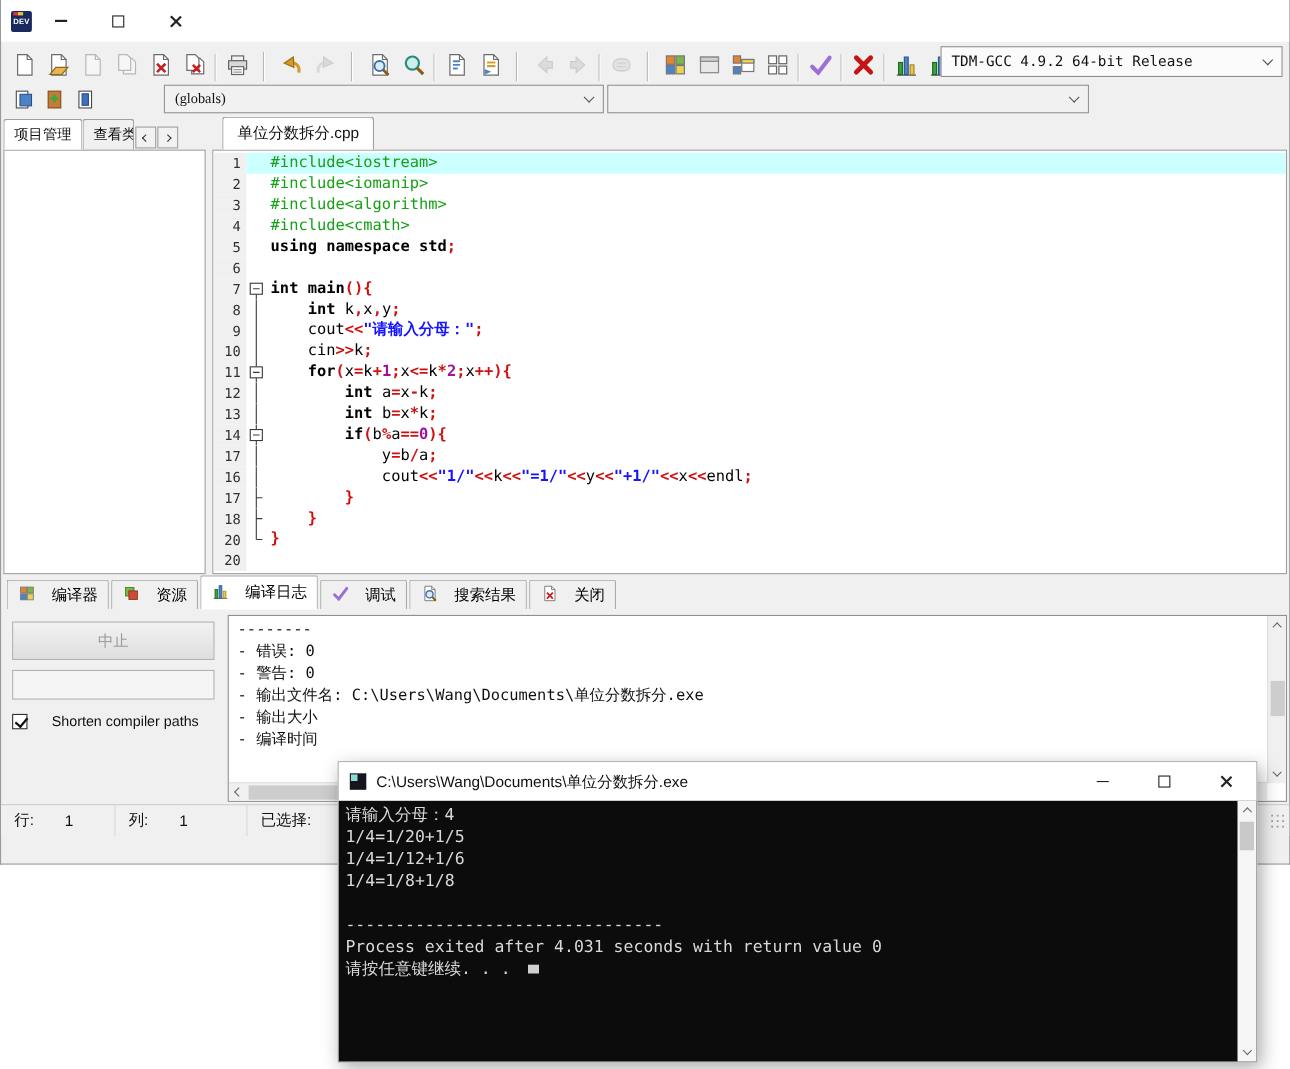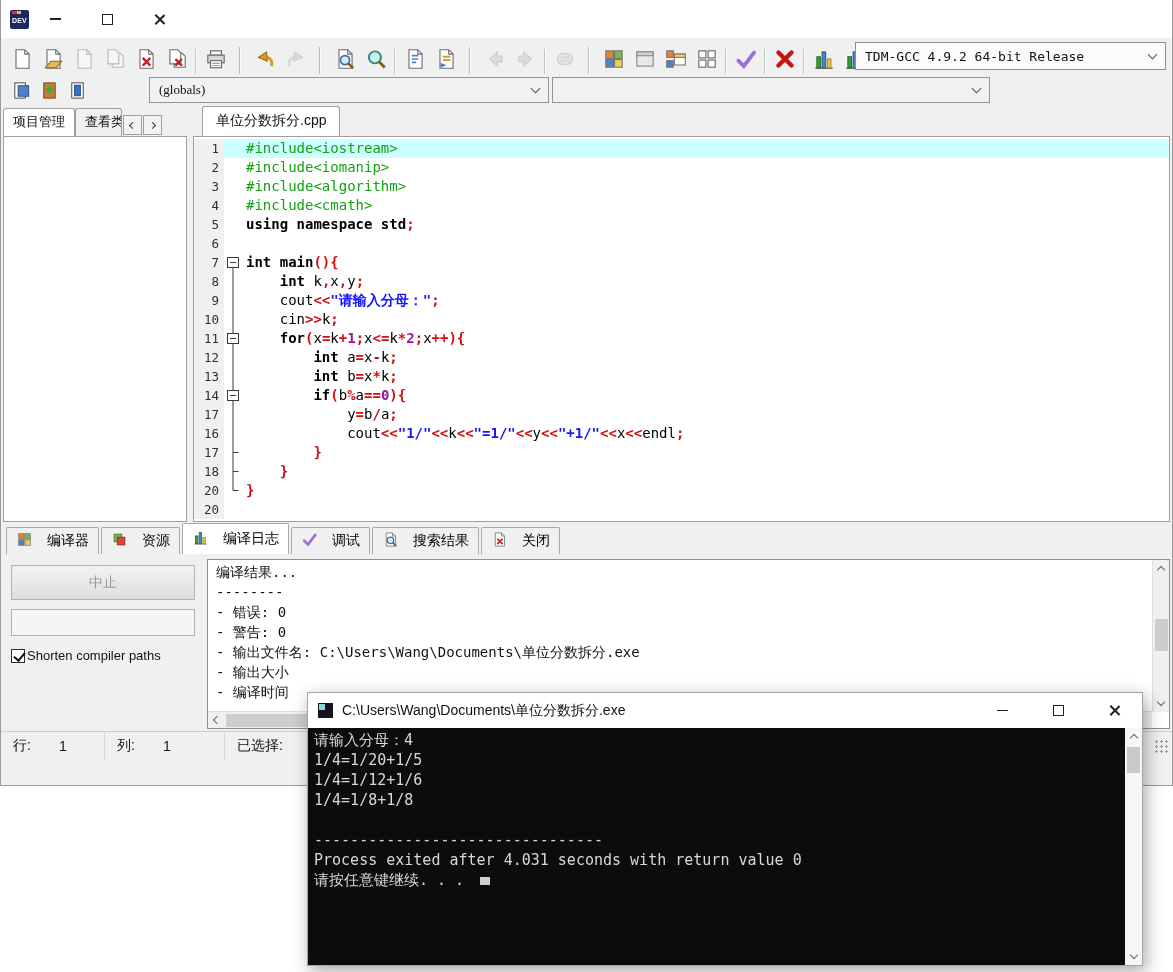--- a/index.html
+++ b/index.html
@@ -85,21 +85,21 @@
         border:1px solid #a9a9a9;border-bottom:none;border-radius:2px 2px 0 0;margin-right:2px;white-space:nowrap}
   .btab svg{width:17px;height:17px}
   .btab.active{background:#fff;height:31px;position:relative;z-index:2}
 
   
   .bottom-panel{height:177px;display:flex;padding:5px 2px 2px 4px}
   .cp-side{width:202px;flex:none;padding:6px 12px 0 6px}
   .abort-btn{width:100%;height:35px;background:linear-gradient(#f2f2f2,#dedede);border:1px solid #b2b2b2;
              color:#9b9b9b;font-size:14px}
   .progress{width:100%;height:27px;background:#f5f5f5;border:1px solid #b2b2b2;margin-top:9px}
-  .cb-row{display:flex;align-items:center;gap:2px;font-size:13px;margin-top:12px}
+  .cb-row{display:flex;align-items:center;gap:22px;font-size:13px;margin-top:12px}
   .checkbox{width:14px;height:14px;border:1px solid #2f2f2f;background:#fff;position:relative;flex:none}
   .checkbox::after{content:"";position:absolute;left:3.5px;top:0.5px;width:5px;height:9px;
                    border-right:2px solid #111;border-bottom:2px solid #111;transform:rotate(40deg)}
 
   .log{flex:1;position:relative;background:#fff;border:1px solid #8f8f8f;overflow:hidden;
        font-family:"DejaVu Sans Mono",monospace;font-size:14px}
   .log-content{padding:2px 8px;line-height:20px}
   .logline{height:20px;white-space:pre}
   .vscroll{position:absolute;top:0;right:0;bottom:16px;width:17px;background:#f0f0f0;border-left:1px solid #dedede;
            display:flex;flex-direction:column;align-items:center}
@@ -600,21 +600,20 @@
     <div class="cp-side">
       <button class="abort-btn">中止</button>
       <div class="progress"></div>
       <div class="cb-row">
         <span class="checkbox"></span>
         <span>Shorten compiler paths</span>
       </div>
     </div>
     <div class="log">
       <div class="log-content" id="loglines">
-          <div class="logline">编译结果...</div>
           <div class="logline">--------</div>
           <div class="logline">- 错误: 0</div>
           <div class="logline">- 警告: 0</div>
           <div class="logline">- 输出文件名: C:\Users\Wang\Documents\单位分数拆分.exe</div>
           <div class="logline">- 输出大小</div>
           <div class="logline">- 编译时间</div>
         </div>
       <div class="vscroll">
         <button class="sbtn">
             <span class="chv up"></span>

